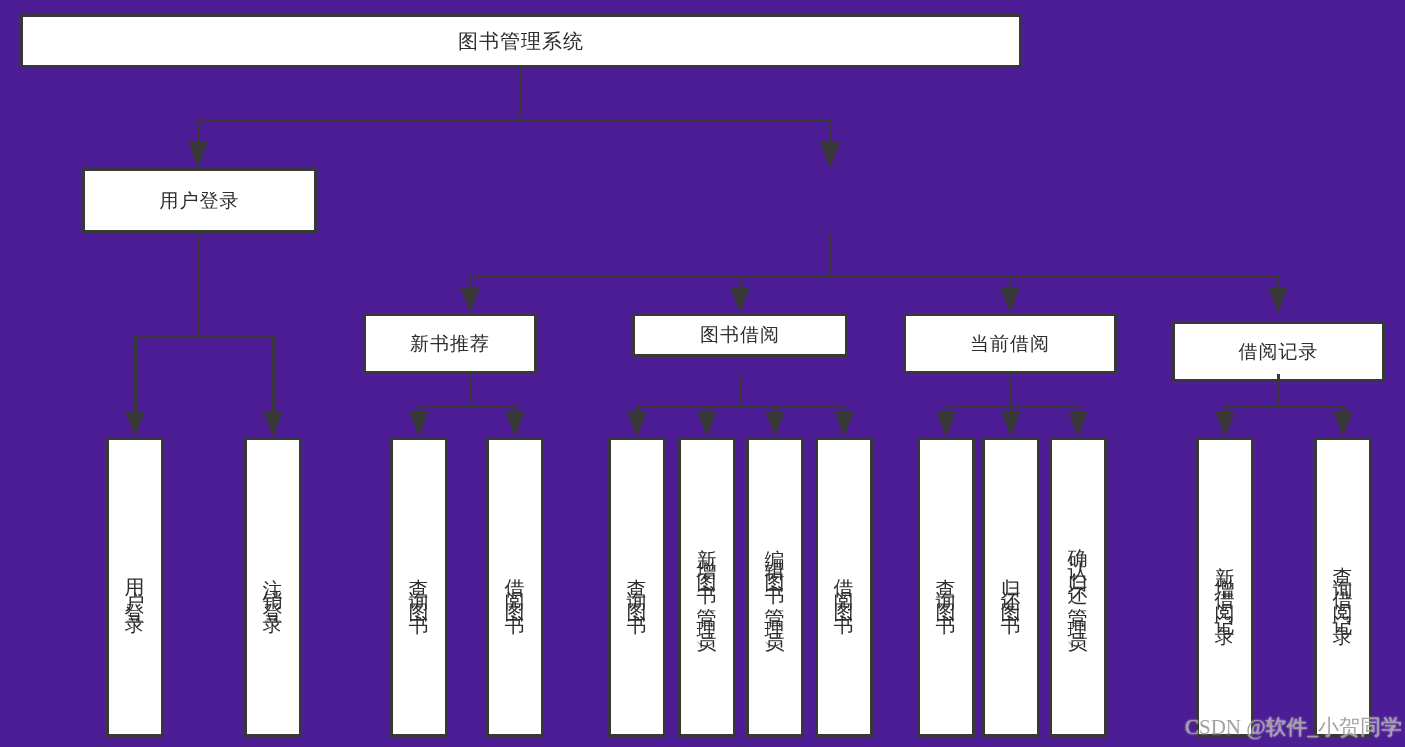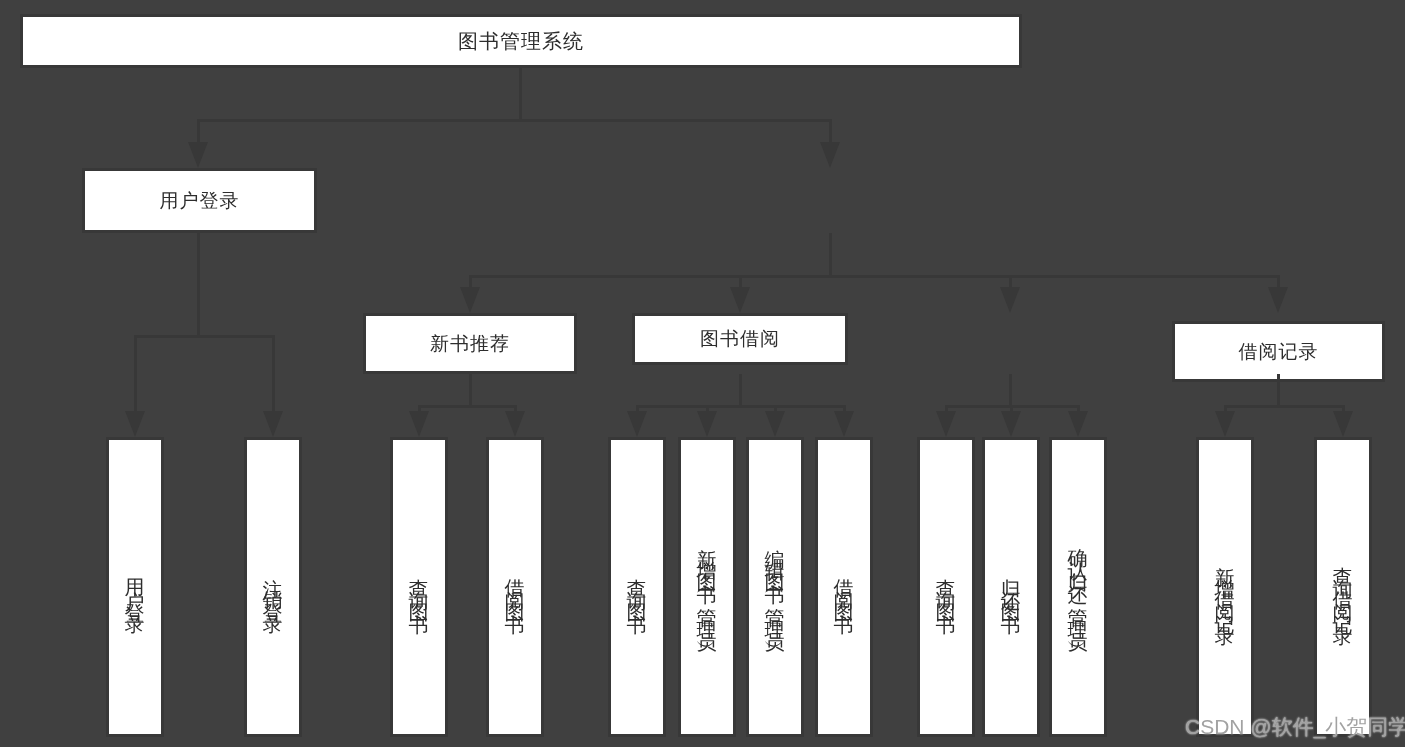--- a/index.html
+++ b/index.html
@@ -1,18 +1,18 @@
 <!DOCTYPE html>
 <html><head>
 <meta charset="utf-8">
 <style>
   html,body{margin:0;padding:0;background:#ffffff;}
   #canvas{
-    position:relative;width:1405px;height:747px;background:#404040;overflow:hidden;
-    font-family:Liberation Sans, sans-serif;color:#2d2d2d;
+    position:relative;width:1405px;height:747px;background:#4c1d95;overflow:hidden;
+    font-family:Liberation Serif, serif;color:#2d2d2d;
   }
   .node{
     position:absolute;box-sizing:border-box;border:3px solid #383838;background:#fff;
     display:flex;align-items:center;justify-content:center;
     font-size:19px;letter-spacing:1px;white-space:nowrap;
   }
   .node.root{font-size:20px;}
   .leaf{
     position:absolute;box-sizing:border-box;border:3px solid #383838;background:#fff;
     width:58px;height:300px;top:437px;
@@ -59,22 +59,23 @@
   <div class="h" style="left:469px;top:275px;width:811px"></div>
   <div class="v" style="left:469px;top:275px;height:14px"></div>
   <div class="arr" style="left:460px;top:287px"></div>
   <div class="v" style="left:739px;top:275px;height:14px"></div>
   <div class="arr" style="left:730px;top:287px"></div>
   <div class="v" style="left:1009px;top:275px;height:14px"></div>
   <div class="arr" style="left:1000px;top:287px"></div>
   <div class="v" style="left:1277px;top:275px;height:14px"></div>
   <div class="arr" style="left:1268px;top:287px"></div>
 
-  <div class="node" style="left:363px;top:313px;width:214px;height:61px">新书推荐</div>
-  <div class="node" style="left:632px;top:313px;width:216px;height:52px">图书借阅</div>
+  <div class="node" style="left:363px;top:313px;width:174px;height:61px">新书推荐</div>
+  <div class="node" style="left:632px;top:313px;width:216px;height:44px">图书借阅</div>
+  <div class="node" style="left:903px;top:313px;width:214px;height:61px">当前借阅</div>
   <div class="node" style="left:1172px;top:321px;width:213px;height:61px">借阅记录</div>
 
   <div class="v" style="left:469px;top:374px;height:33px"></div>
   <div class="h" style="left:418px;top:405px;width:99px"></div>
   <div class="v" style="left:418px;top:405px;height:8px"></div>
   <div class="arr" style="left:409px;top:411px"></div>
   <div class="v" style="left:514px;top:405px;height:8px"></div>
   <div class="arr" style="left:505px;top:411px"></div>
 
   <div class="v" style="left:739px;top:374px;height:33px"></div>

